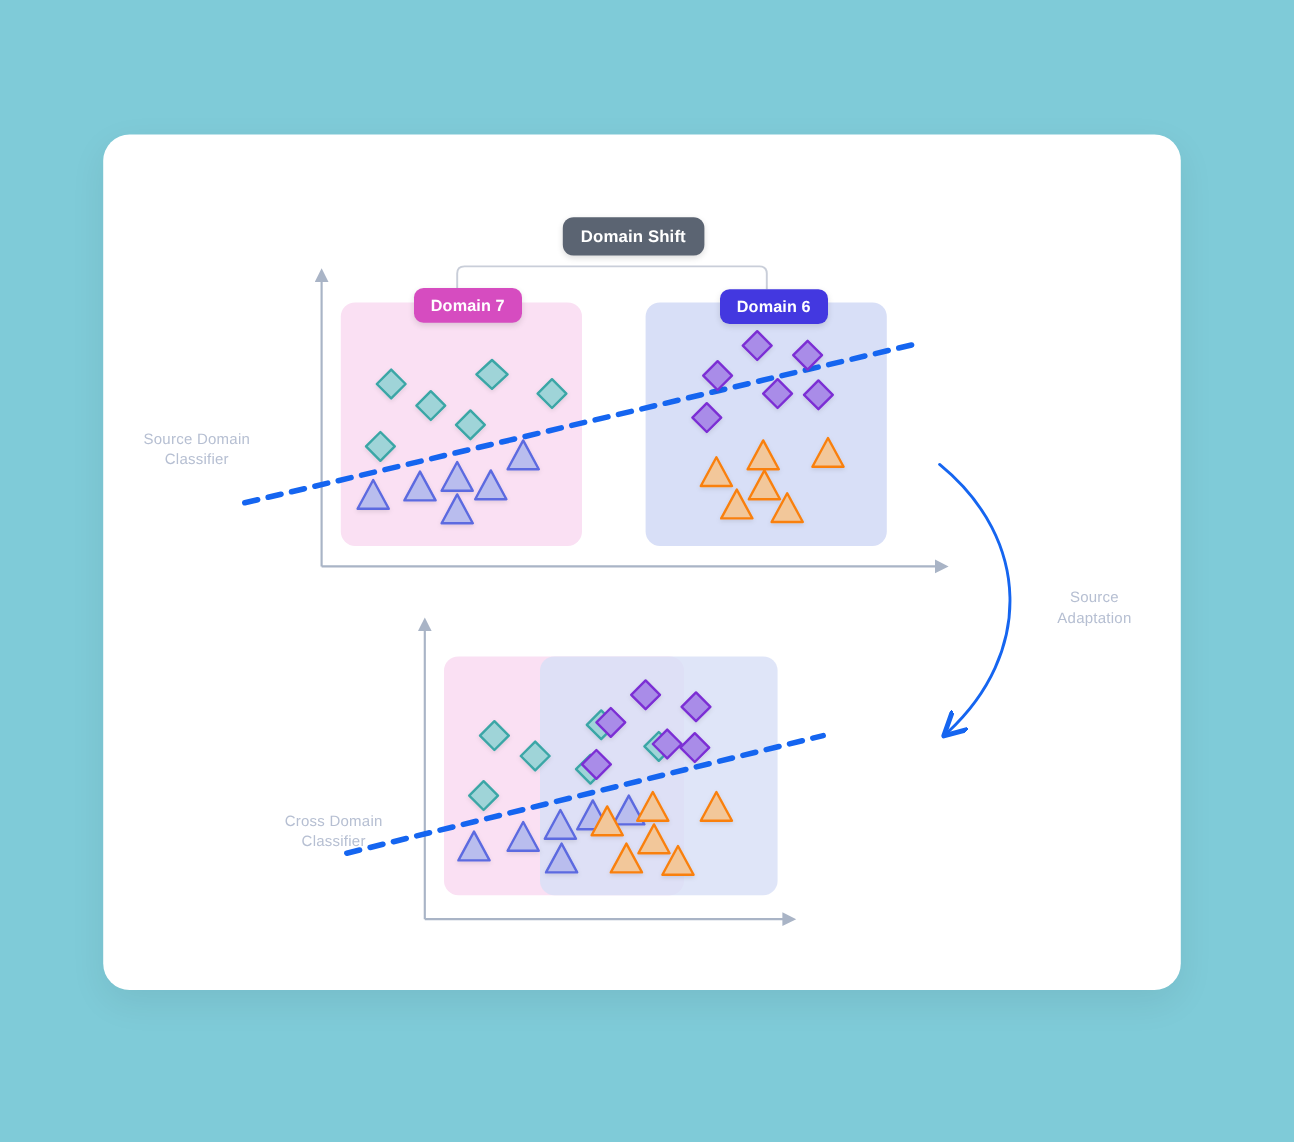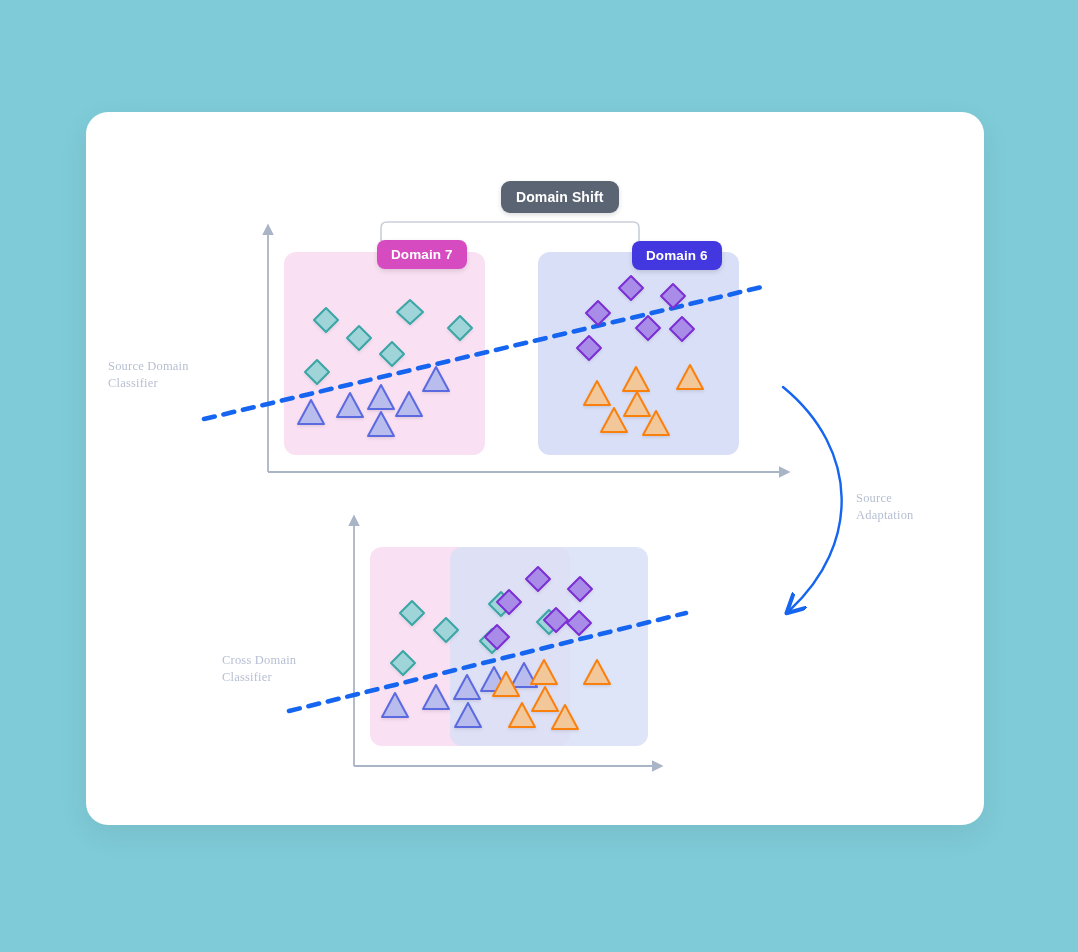--- a/index.html
+++ b/index.html
@@ -23,21 +23,20 @@
 
   .badge{
     position:absolute;
     color:#ffffff;
     font-size:13.5px;
     font-weight:700;
     padding:7px 14px;
     border-radius:8px;
     white-space:nowrap;
     letter-spacing:0.1px;
-    margin-left:32px;
   }
   .badge-shift{
     left:469px;top:181px;
     background:#5b6472;
     border-radius:9px;
     font-size:14px;
     padding:8px 15px;
     box-shadow:0 2px 5px rgba(0,0,0,0.14);
   }
   .badge-d1{
@@ -46,29 +45,30 @@
     box-shadow:0 2px 5px rgba(0,0,0,0.13);
   }
   .badge-d2{
     left:600px;top:241px;
     background:#4338e0;
     box-shadow:0 2px 5px rgba(0,0,0,0.13);
   }
 
   .mono-label{
     position:absolute;
-    font-family:Liberation Serif, serif;
+    font-family:Liberation Sans, sans-serif;
     font-size:12.5px;
     color:#b6bfd2;
     line-height:17px;
+    text-align:center;
     white-space:pre;
     letter-spacing:0.2px;
   }
   .lbl-source{left:108px;top:358px;width:112px;}
-  .lbl-cross{left:222px;top:652px;width:112px;}
+  .lbl-cross{left:222px;top:676px;width:112px;}
   .lbl-adapt{left:856px;top:490px;width:112px;}
 </style>
 </head>
 <body>
 
 <div id="stage">
 
   <div class="card"></div>
 
   <svg class="layer" viewBox="0 0 1078 952" xmlns="http://www.w3.org/2000/svg">

